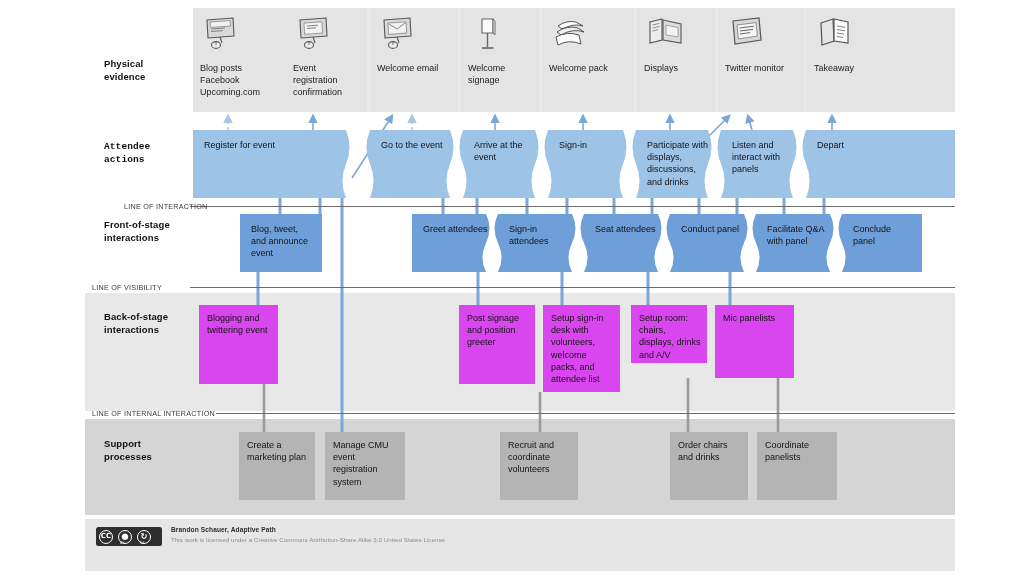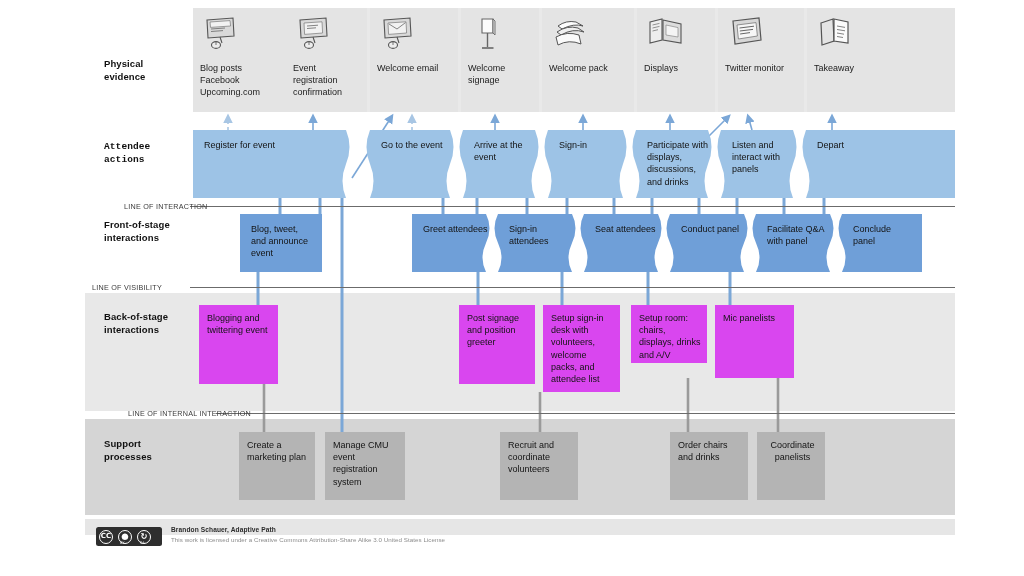--- a/index.html
+++ b/index.html
@@ -54,21 +54,21 @@
   .box{position:absolute;box-sizing:border-box;}
   .box .lbl{
     position:absolute;left:8px;top:7px;right:5px;
     font-size:9px;line-height:12.2px;color:#141414;
   }
   .box-bos{background:#d946ef;}
   .box-sp{background:#b4b4b4;}
 
   
   .footer{
-    position:absolute;left:85px;top:519px;width:870px;height:16px;
+    position:absolute;left:85px;top:519px;width:870px;height:52px;
     background:#e6e6e6;
   }
   .cc-badge{
     position:absolute;left:11px;top:8px;width:66px;height:19px;
     background:#2e2e2e;border-radius:2.5px;
   }
   .cc-badge .ring{
     position:absolute;top:2.5px;width:14px;height:14px;border-radius:50%;
     border:1.6px solid #ffffff;box-sizing:border-box;
     color:#fff;font-size:8.5px;font-weight:bold;text-align:center;
@@ -386,35 +386,35 @@
     <div class="lbl">Setup sign-in desk with volunteers, welcome packs, and attendee list</div>
   </div>
   <div class="box box-bos" style="left:631px;top:305px;width:76px;height:58px;">
     <div class="lbl">Setup room: chairs, displays, drinks and A/V</div>
   </div>
   <div class="box box-bos" style="left:715px;top:305px;width:79px;height:73px;">
     <div class="lbl">Mic panelists</div>
   </div>
 
   <div class="sep" style="left:216px;top:413px;width:739px;"></div>
-  <div class="seplab" style="left:92px;top:409px;margin-left:36px;">LINE OF INTERNAL INTERACTION</div>
+  <div class="seplab" style="left:92px;top:409px;">LINE OF INTERNAL INTERACTION</div>
 
   <div class="box box-sp" style="left:239px;top:432px;width:76px;height:68px;">
     <div class="lbl">Create a marketing plan</div>
   </div>
   <div class="box box-sp" style="left:325px;top:432px;width:80px;height:68px;">
     <div class="lbl">Manage CMU event registration system</div>
   </div>
   <div class="box box-sp" style="left:500px;top:432px;width:78px;height:68px;">
     <div class="lbl">Recruit and coordinate volunteers</div>
   </div>
   <div class="box box-sp" style="left:670px;top:432px;width:78px;height:68px;">
     <div class="lbl">Order chairs and drinks</div>
   </div>
-  <div class="box box-sp" style="left:757px;top:432px;width:68px;height:68px;text-align:center;">
+  <div class="box box-sp" style="left:757px;top:432px;width:80px;height:68px;">
     <div class="lbl">Coordinate panelists</div>
   </div>
 
   <div class="footer">
     <div class="cc-badge">
       <div class="ring r1">CC</div>
       <div class="ring r2">●</div>
       <div class="ring r3">↻</div>
       <div class="cap" style="left:24px;">BY</div>
       <div class="cap" style="left:44px;">SA</div>

